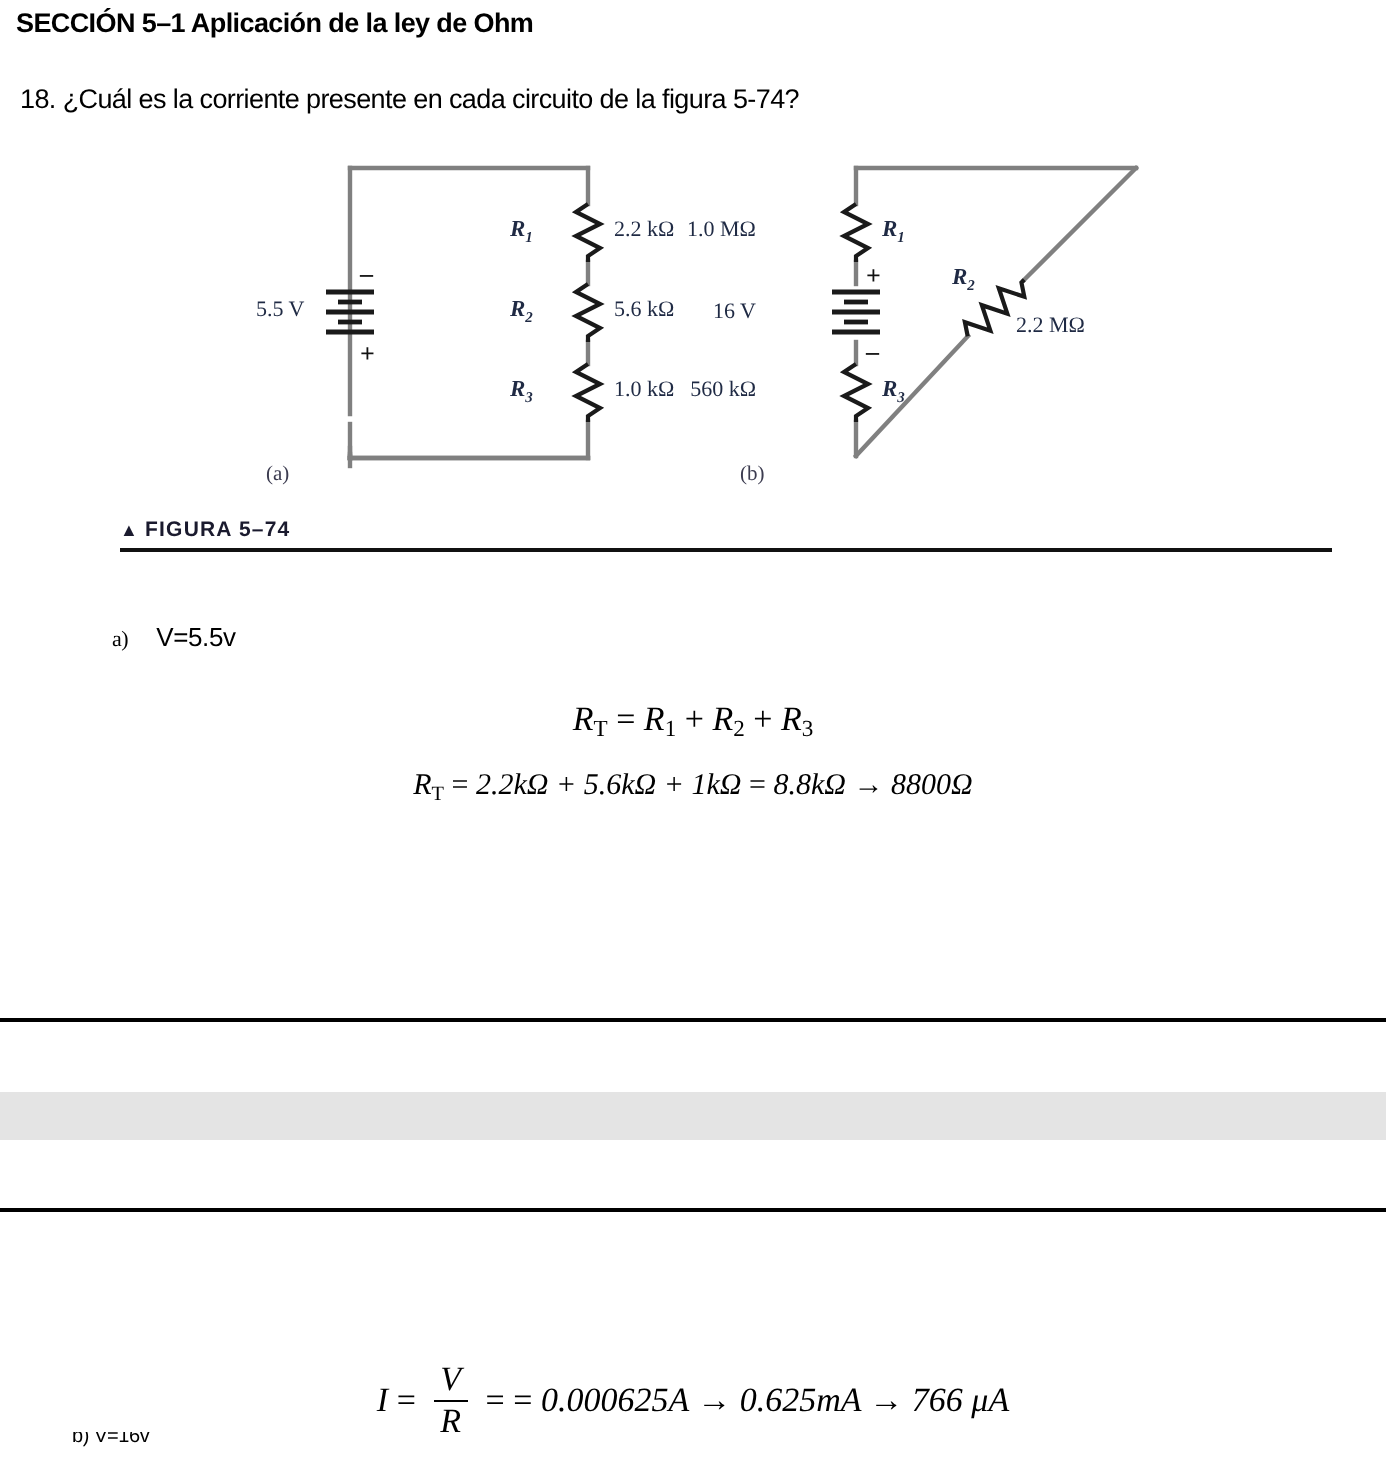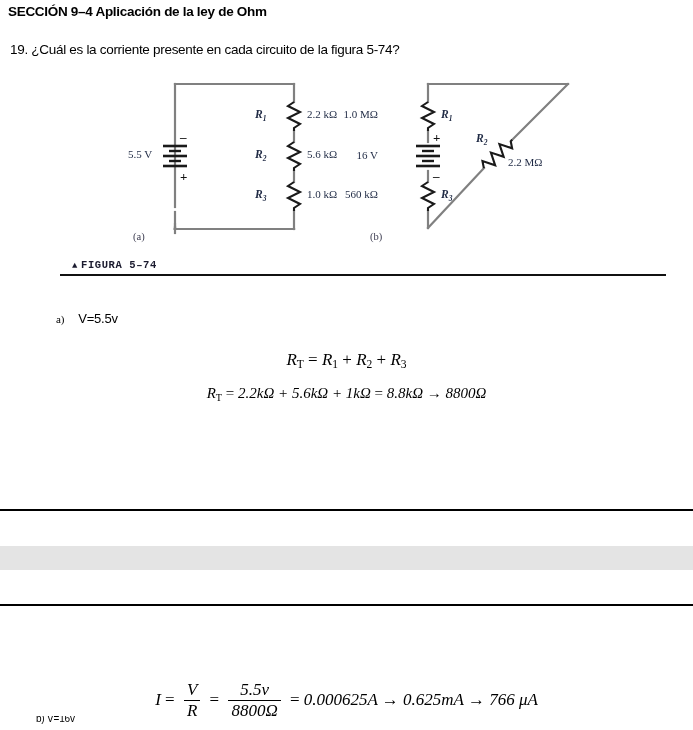--- a/index.html
+++ b/index.html
@@ -18,23 +18,23 @@
     position:absolute;left:10px;top:42px;
     font-size:13.5px;letter-spacing:-0.3px;
     font-family:"Liberation Sans", sans-serif;
   }
 
   
   .figure{position:absolute;left:0;top:72px;width:693px;height:190px;}
   .figure svg{display:block;}
 
   .fig-caption{
-    position:absolute;left:72px;top:259px;
+    position:absolute;left:60px;top:259px;
     font-size:10.5px;font-weight:bold;letter-spacing:0.6px;
-    font-family:Liberation Mono, monospace;color:#1a1a2e;
+    font-family:Liberation Sans, sans-serif;color:#1a1a2e;
   }
   .fig-caption .tri{font-size:9px;margin-right:3px;}
   .fig-rule{
     position:absolute;left:60px;top:274px;width:606px;height:1.5px;background:#111;
   }
 
   
   .item-a{
     position:absolute;left:36px;top:311px;font-size:13px;
     font-family:"Liberation Sans", sans-serif;letter-spacing:-0.2px;margin-left:20px;
@@ -71,23 +71,23 @@
     font-family:"Liberation Sans", sans-serif;letter-spacing:-0.2px;
     height:14px;overflow:hidden;
   }
   .clipped span{display:block;margin-top:-3px;}
 </style>
 </head>
 <body>
 
 <div class="page">
 
-  <div class="section-title">SECCIÓN 9–4 Aplicación de la ley de Ohm</div>
-
-  <div class="question">19. ¿Cuál es la corriente presente en cada circuito de la figura 5-74?</div>
+  <div class="section-title">SECCIÓN 5–1 Aplicación de la ley de Ohm</div>
+
+  <div class="question">18. ¿Cuál es la corriente presente en cada circuito de la figura 5-74?</div>
 
   <div class="figure">
     <svg width="693" height="190" viewBox="0 0 693 190" xmlns="http://www.w3.org/2000/svg">
       <defs>
         <style>
           .wire{stroke:#808080;stroke-width:2.2;fill:none;stroke-linecap:square;}
           .comp{stroke:#1a1a1a;stroke-width:2.1;fill:none;stroke-linejoin:miter;stroke-linecap:butt;}
           .batt{stroke:#1a1a1a;stroke-width:2.6;}
           .battsm{stroke:#1a1a1a;stroke-width:2.4;}
           .lbl{font-family:"Liberation Serif",serif;font-size:11px;fill:#1f2a44;}
@@ -221,25 +221,20 @@
 
   <div class="eq eq3">
     <span>I</span>
     <span class="up"> = </span>
     <span class="frac">
       <span class="num">V</span>
       <span class="bar"></span>
       <span class="den">R</span>
     </span>
     <span class="up"> = </span>
-    <span class="frac">
-      <span class="num">5.5v</span>
-      <span class="bar"></span>
-      <span class="den">8800Ω</span>
-    </span>
     <span class="up"> = </span>
     <span>0.000625A</span>
     <span class="up">→</span>
     <span>0.625mA</span>
     <span class="up">→</span>
     <span>766 μA</span>
   </div>
 
   <div class="clipped">
     <span>b)  V=16v</span>

